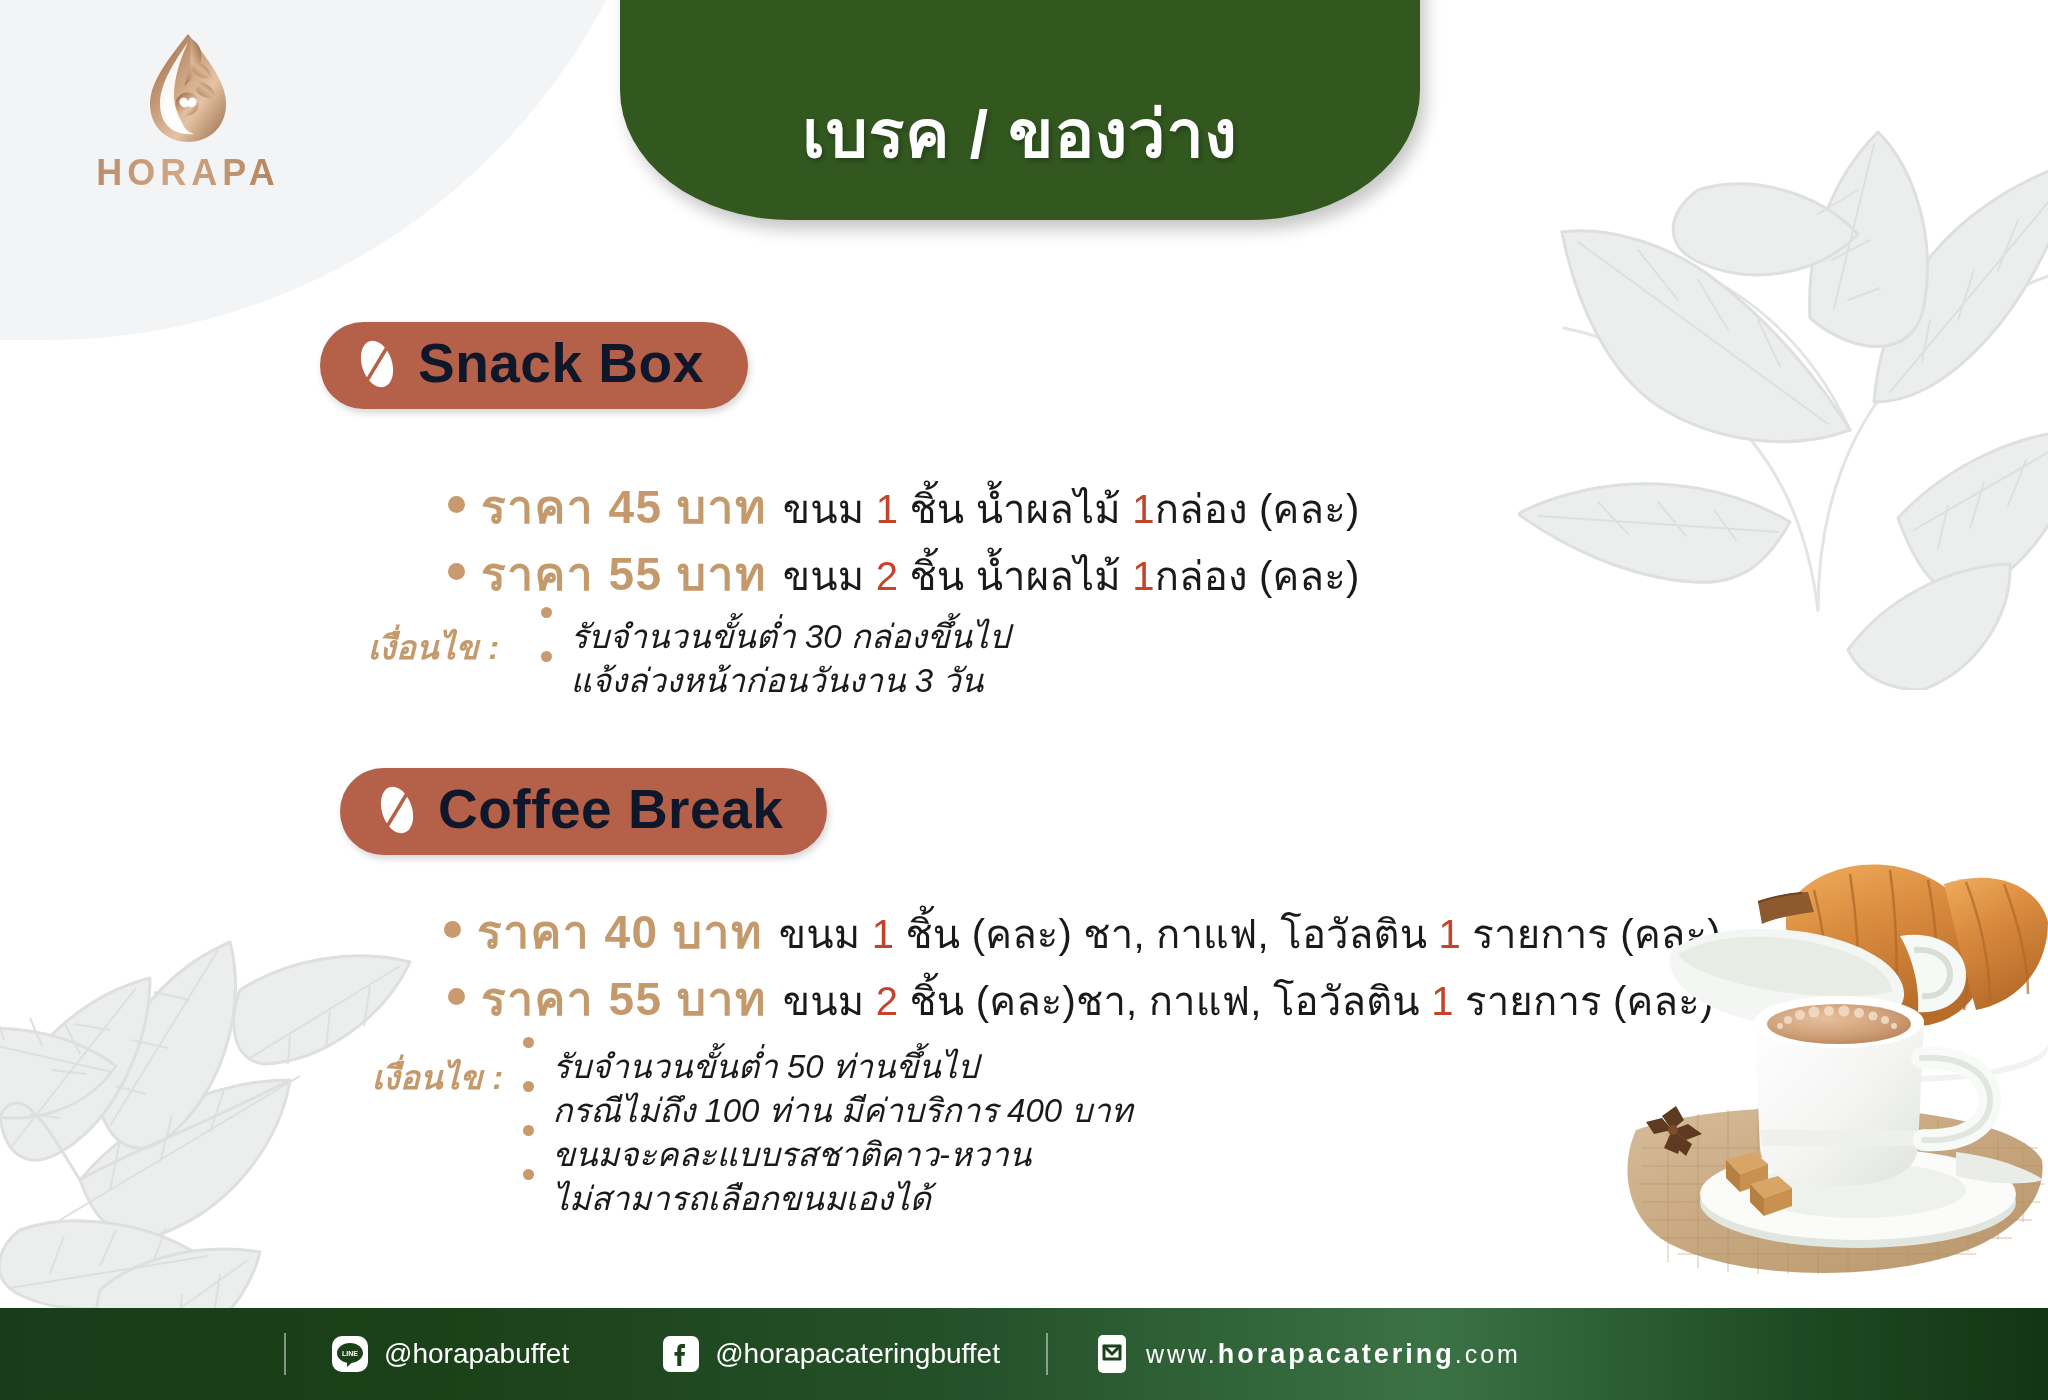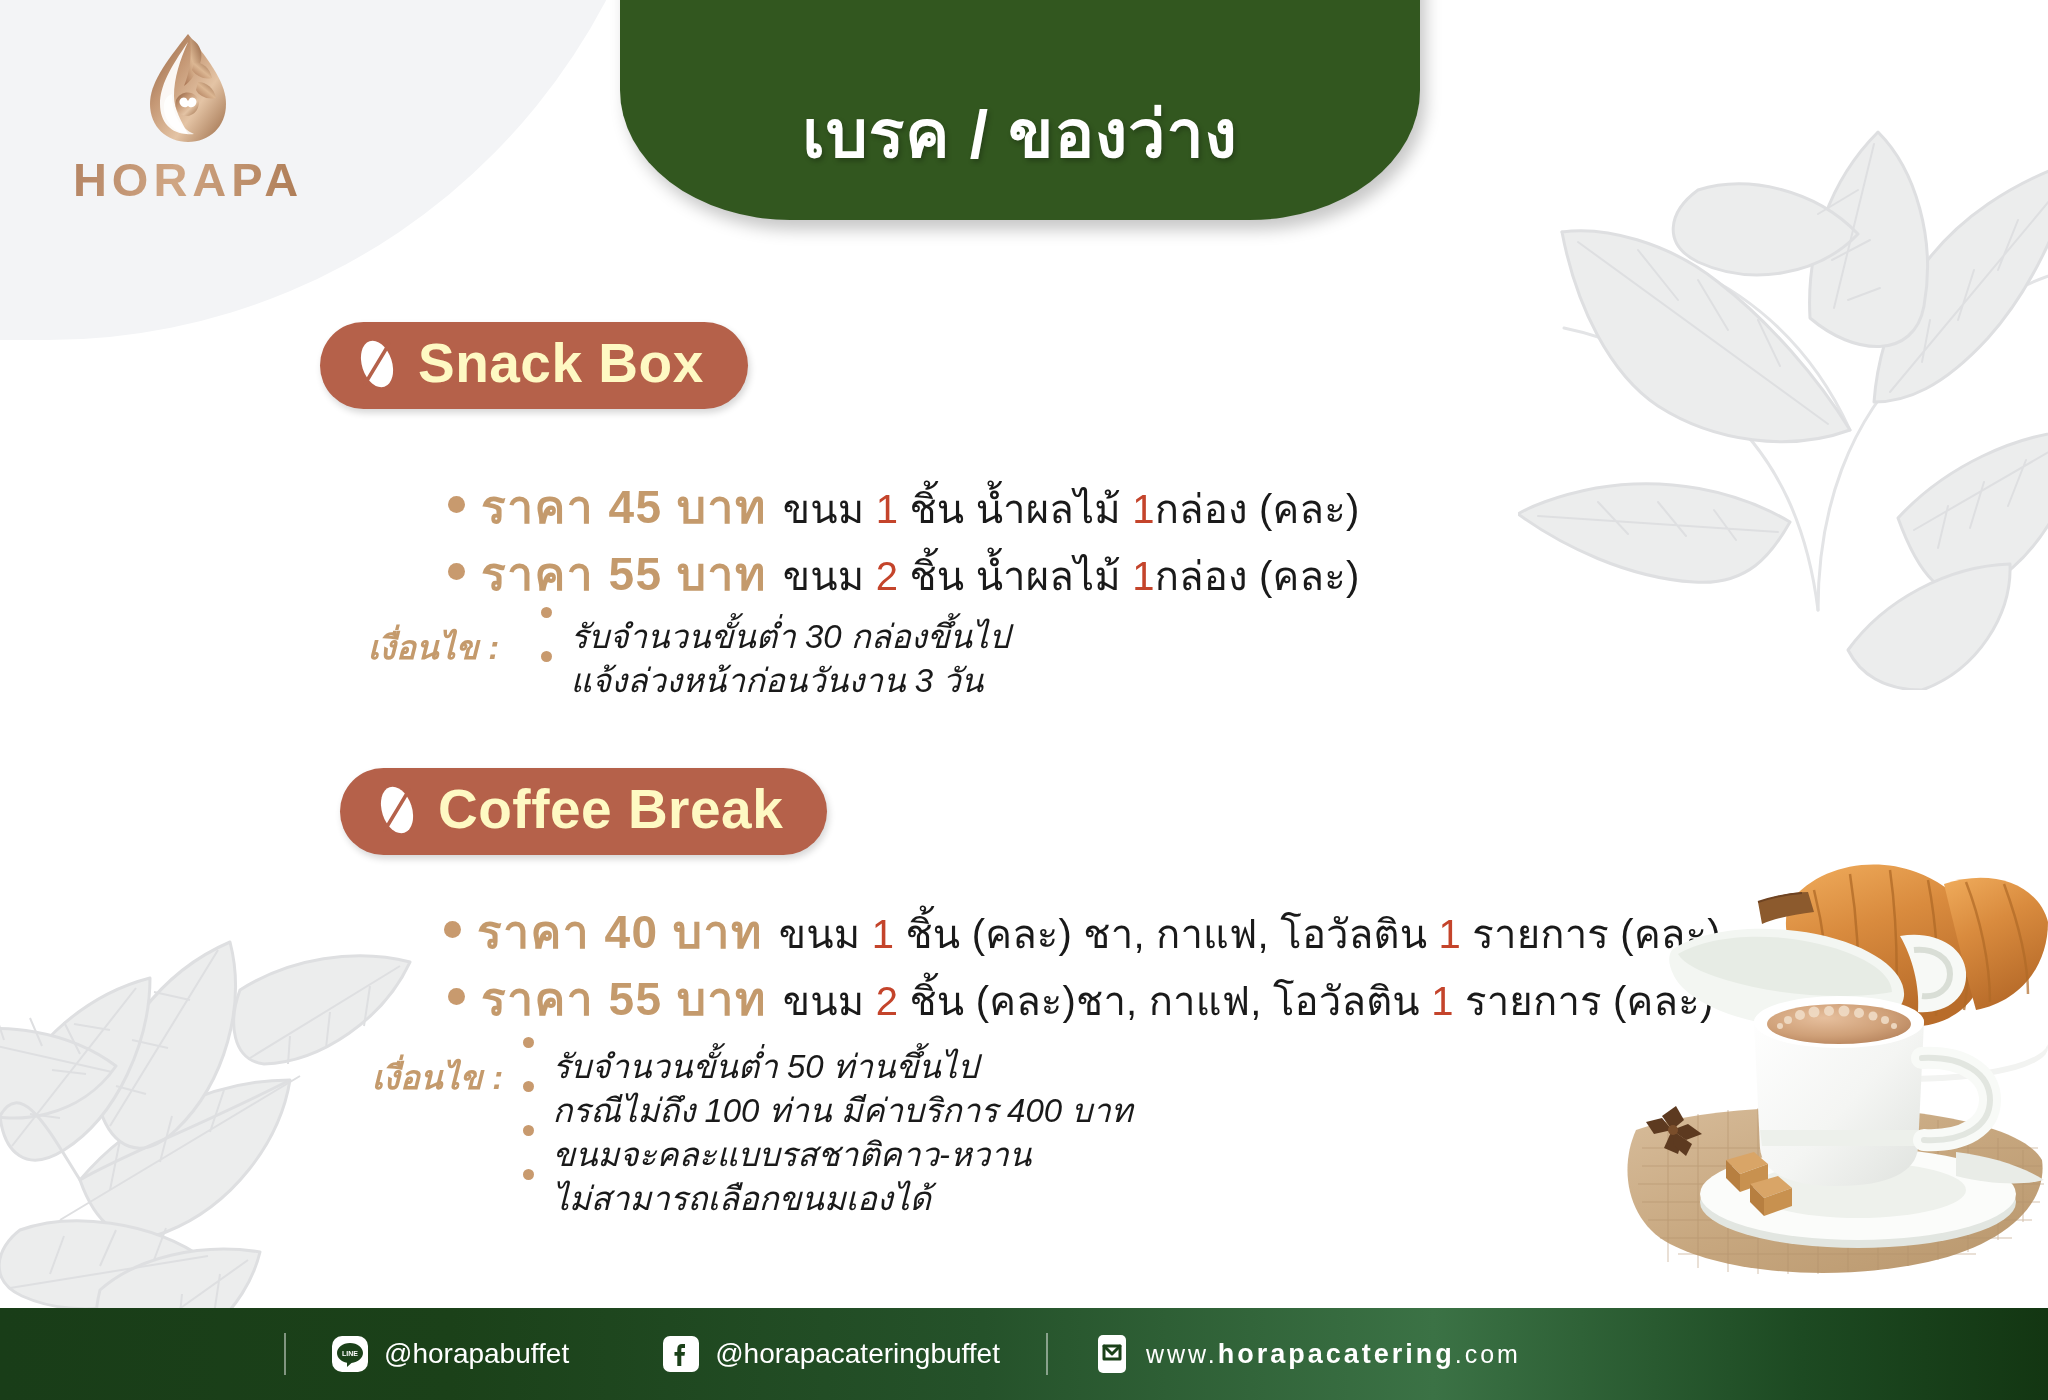--- a/index.html
+++ b/index.html
@@ -71,21 +71,21 @@
     left: 58px;
     top: 28px;
     width: 260px;
     height: 180px;
     text-align: center;
   }
   .logo-mark { display:block; margin: 0 auto; }
   .logo-word {
     display: block;
     margin-top: 4px;
-    font-size: 47px;
+    font-size: 36px;
     font-weight: 700;
     letter-spacing: 5px;
     color: #b98462;
     background: linear-gradient(100deg,#b07f5e 0%,#d0a684 45%,#a9764f 100%);
     -webkit-background-clip: text;
     background-clip: text;
     -webkit-text-fill-color: transparent;
   }
 
   
@@ -93,21 +93,21 @@
     position: absolute;
     display: inline-flex;
     align-items: center;
     gap: 20px;
     background: #b5614a;
     border-radius: 48px;
     padding: 12px 44px 16px 36px;
     box-shadow: 2px 4px 7px rgba(0,0,0,.16);
   }
   .pill-label {
-    color: #fef9c3;
+    color: #0f172a;
     font-size: 55px;
     font-weight: 700;
     letter-spacing: .5px;
     white-space: nowrap;
     line-height: 1.08;
   }
   #pill-snack  { left: 320px; top: 322px; }
   #pill-coffee { left: 340px; top: 768px; }
 
   

